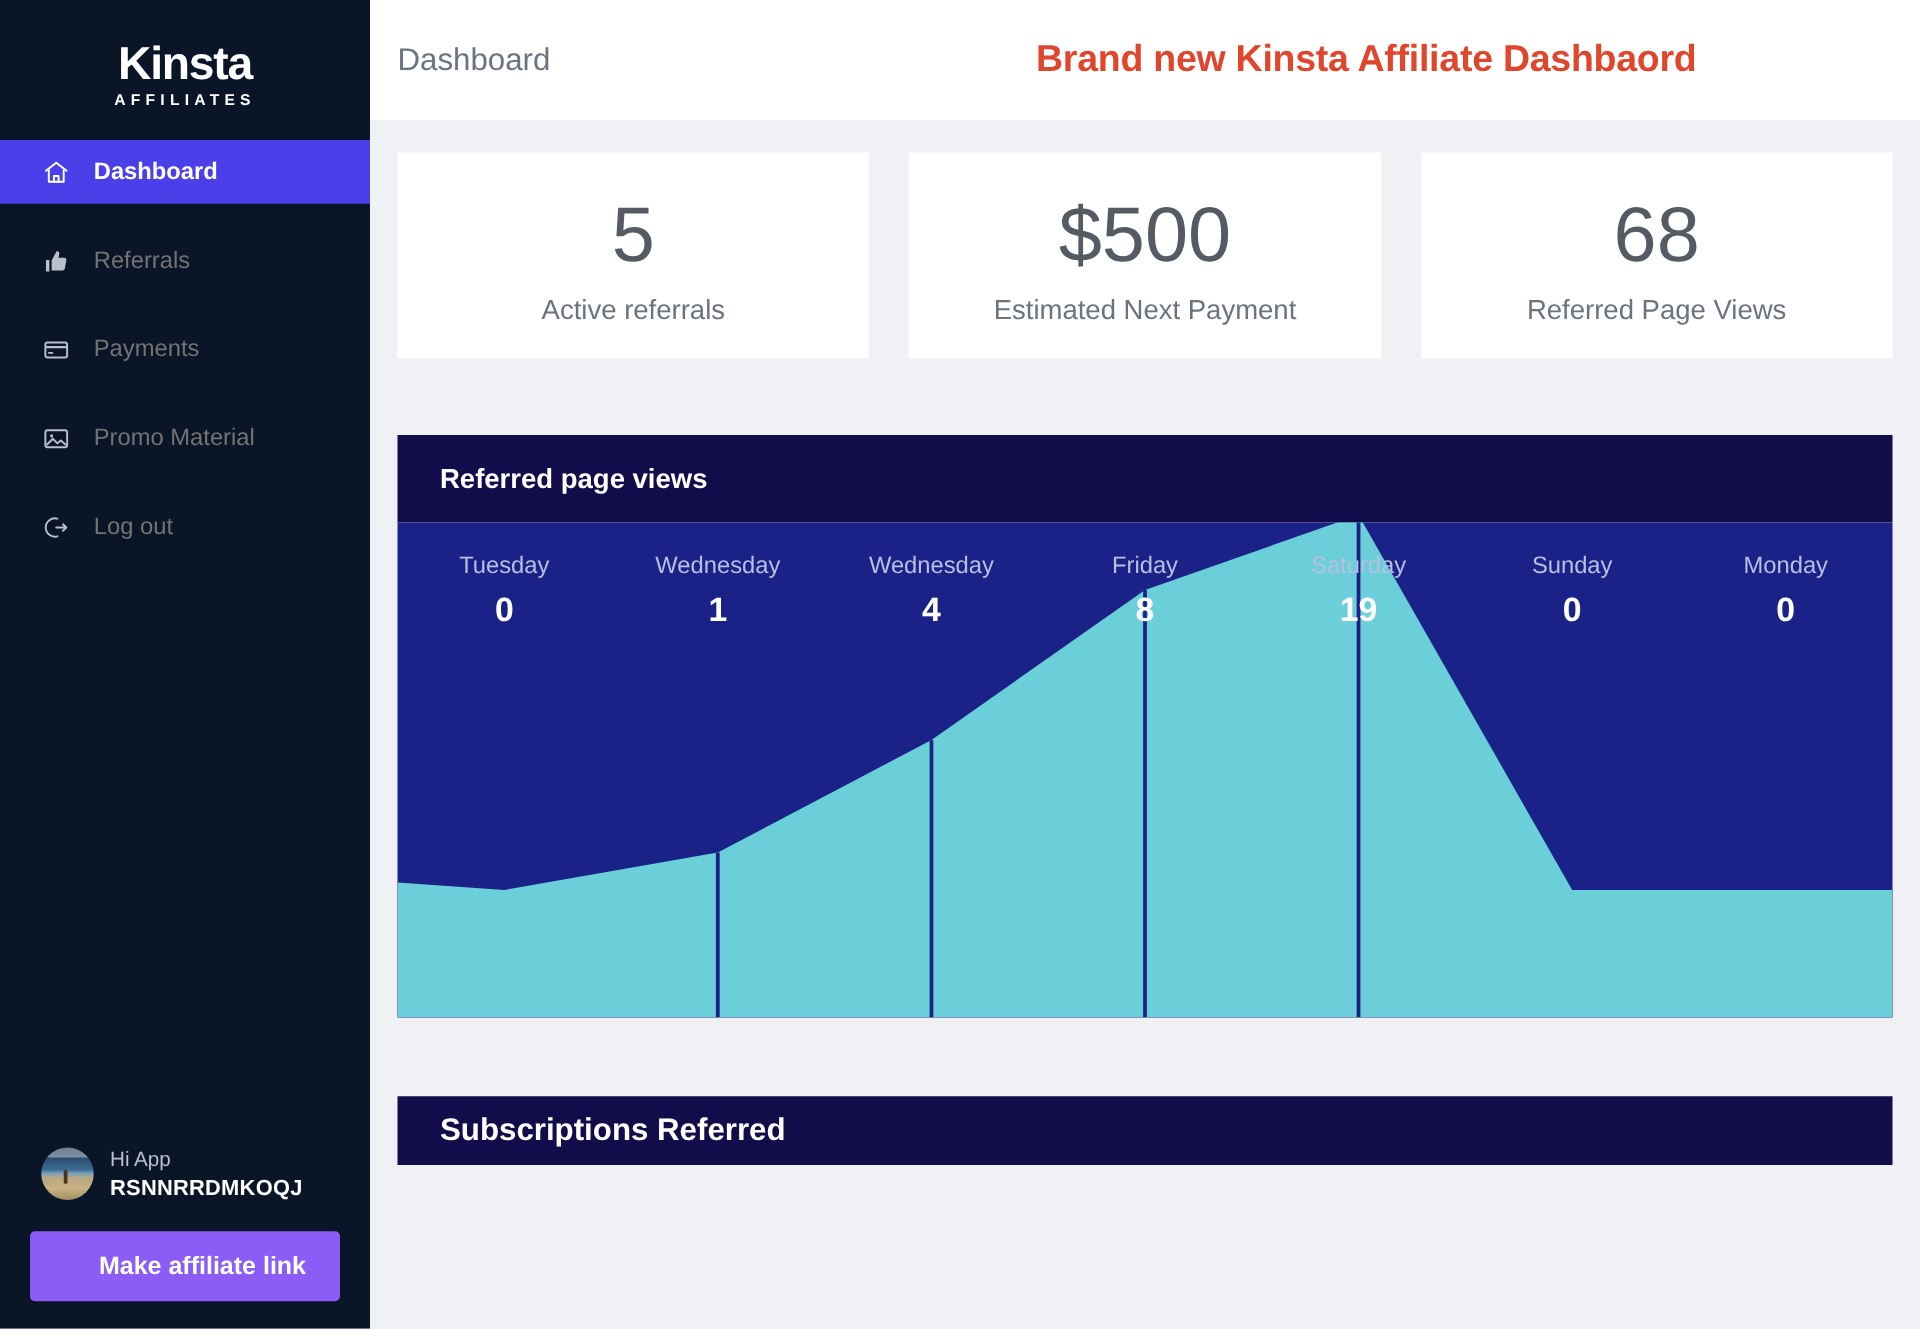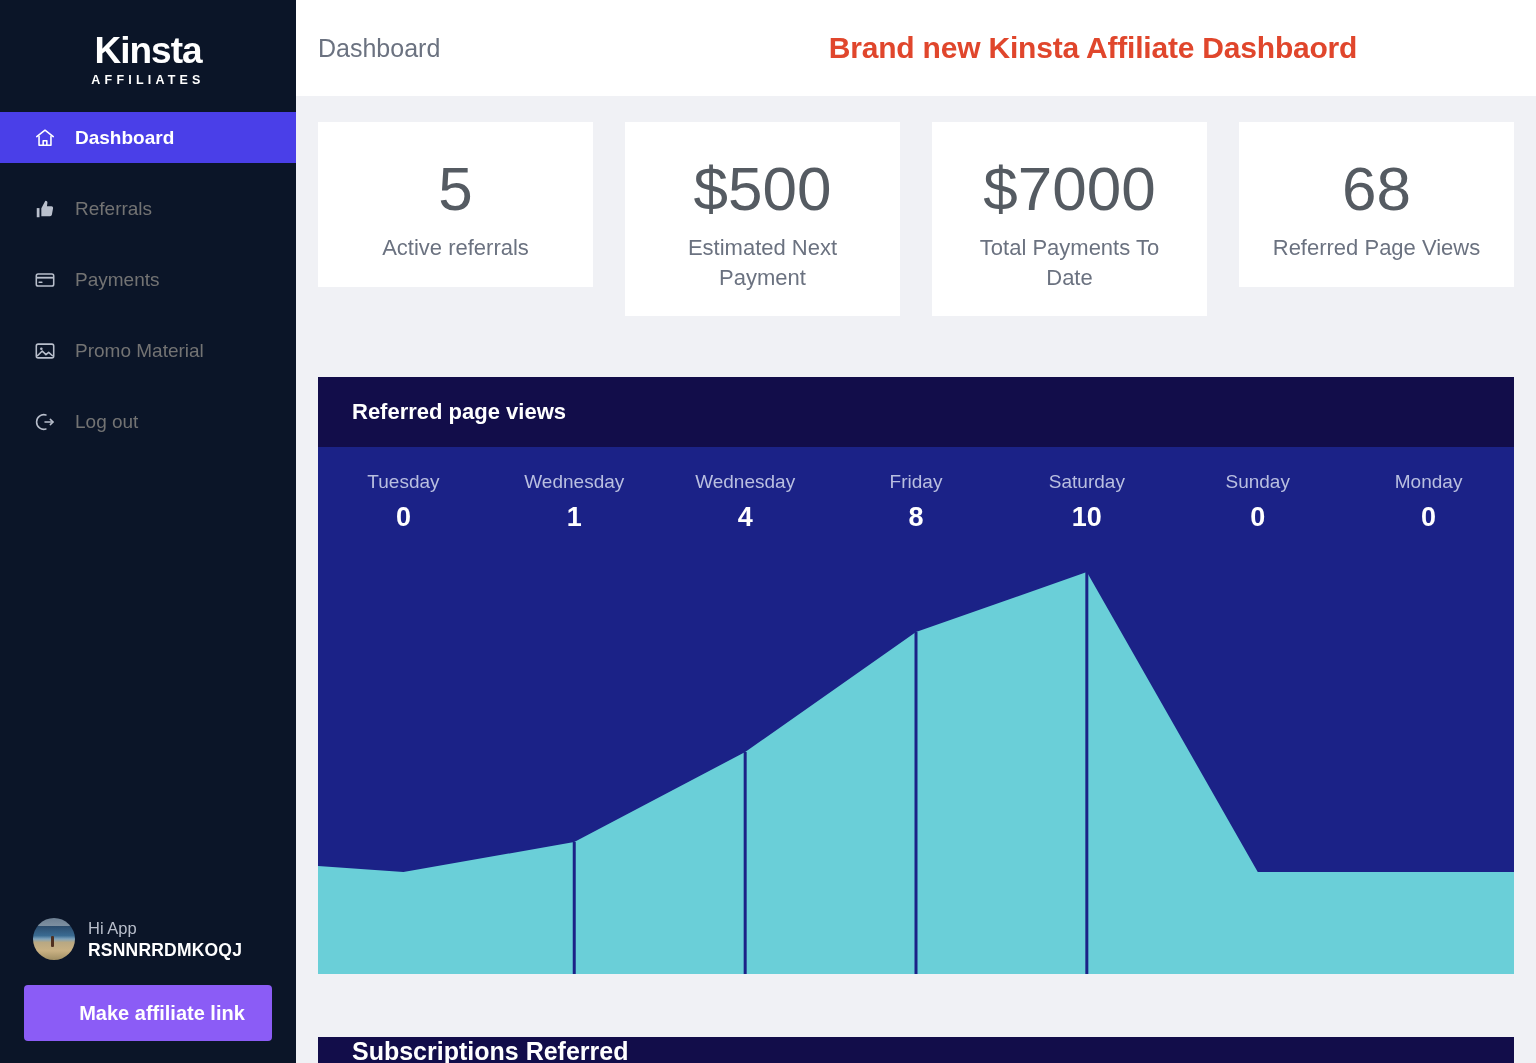--- a/index.html
+++ b/index.html
@@ -214,21 +214,21 @@
     padding-left: 34px;
   }
   .panel-head-title {
     color: #ffffff;
     font-size: 22px;
     font-weight: bold;
   }
 
   .chart-body {
     background: #1b2287;
-    height: 527px;
+    height: 396px;
     position: relative;
     overflow: hidden;
   }
 
   .day-strip {
     display: flex;
     padding-top: 24px;
     position: relative;
     z-index: 3;
   }
@@ -372,24 +372,20 @@
         <div class="stat-card">
           <div class="stat-value">5</div>
           <div class="stat-label">Active referrals</div>
         </div>
 
         <div class="stat-card">
           <div class="stat-value">$500</div>
           <div class="stat-label">Estimated Next Payment</div>
         </div>
 
-        <div class="stat-card">
-          <div class="stat-value">$7000</div>
-          <div class="stat-label">Total Payments To Date</div>
-        </div>
 
         <div class="stat-card">
           <div class="stat-value">68</div>
           <div class="stat-label">Referred Page Views</div>
         </div>
 
       </section>
 
       <section class="panel">
 
@@ -411,21 +407,21 @@
             <div class="day-col">
               <div class="day-name">Wednesday</div>
               <div class="day-val">4</div>
             </div>
             <div class="day-col">
               <div class="day-name">Friday</div>
               <div class="day-val">8</div>
             </div>
             <div class="day-col">
               <div class="day-name">Saturday</div>
-              <div class="day-val">10</div>
+              <div class="day-val">19</div>
             </div>
             <div class="day-col">
               <div class="day-name">Sunday</div>
               <div class="day-val">0</div>
             </div>
             <div class="day-col">
               <div class="day-name">Monday</div>
               <div class="day-val">0</div>
             </div>
           </div>

